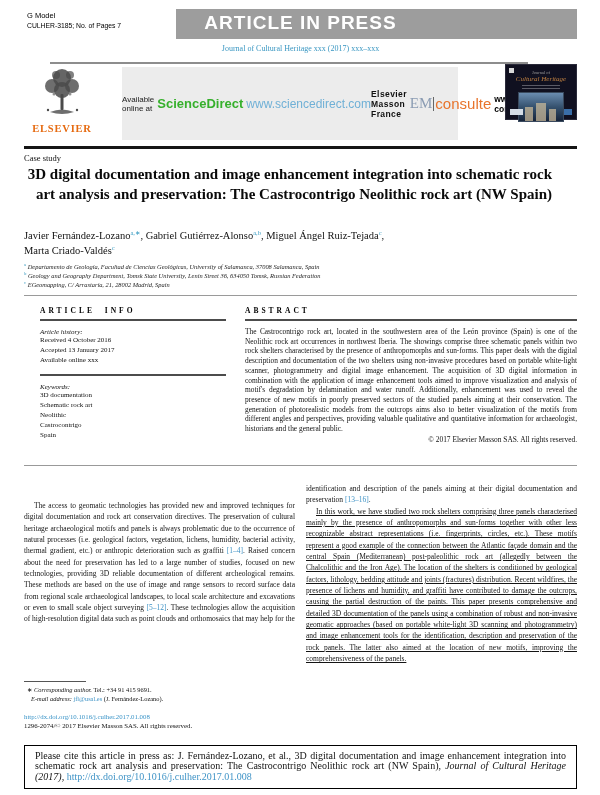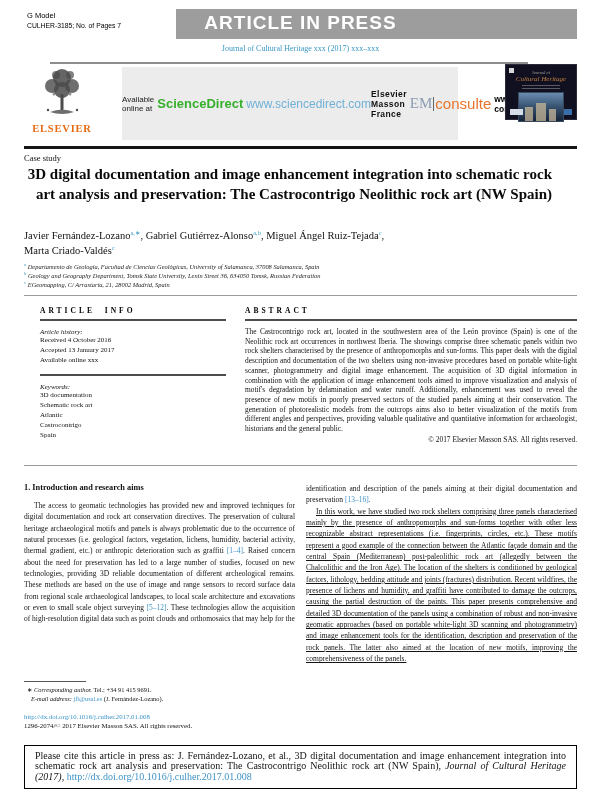--- a/index.html
+++ b/index.html
@@ -183,35 +183,34 @@
     <div class="info-heading">ARTICLE INFO</div>
     <div class="head-rule"></div>
     <div class="info-label">Article history:</div>
     <div class="info-line">Received 4 October 2016</div>
     <div class="info-line">Accepted 13 January 2017</div>
     <div class="info-line">Available online xxx</div>
     <div class="sec-rule"></div>
     <div class="info-label">Keywords:</div>
     <div class="info-line">3D documentation</div>
     <div class="info-line">Schematic rock art</div>
-    <div class="info-line">Atlantic</div>
+    <div class="info-line">Neolithic</div>
     <div class="info-line">Castrocontrigo</div>
     <div class="info-line">Spain</div>
   </div>
 
   <div class="abs" id="abstract-col">
     <div class="info-heading">ABSTRACT</div>
     <div class="head-rule"></div>
     <div id="abstract-text">The Castrocontrigo rock art, located in the southwestern area of the León province (Spain) is one of the Neolithic rock art occurrences in northwest Iberia. The showings comprise three schematic panels within two rock shelters characterised by the presence of anthropomorphs and sun-forms. This paper deals with the digital description and documentation of the two shelters using non-invasive procedures based on portable white-light scanner, photogrammetry and digital image enhancement. The acquisition of 3D digital information in combination with the application of image enhancement tools aimed to improve visualization and analysis of motif's degradation by delamination and water runoff. Additionally, enhancement was used to reveal the presence of new motifs in poorly preserved sectors of the studied panels aiming at their conservation. The generation of photorealistic models from the outcrops aims also to better visualization of the motifs from different angles and perspectives, providing valuable qualitative and quantitative information for archaeologist, historians and the general public.</div>
     <div id="abstract-copyright">© 2017 Elsevier Masson SAS. All rights reserved.</div>
   </div>
 
   <div class="abs" id="mid-rule"></div>
 
-  <div class="abs" id="sec1-heading">1. Introduction and research aims</div>
   <div class="abs bodytext" id="body-col1">
     <div class="para"><span>The access to geomatic technologies has provided new and improved techniques for digital documentation and rock art conservation directives. The preservation of cultural heritage archaeological motifs and panels is always problematic due to the occurrence of natural processes (i.e. geological factors, vegetation, lichens, humidity, bacterial activity, thermal gradient, etc.) or anthropic deterioration such as graffiti </span><span class="cite">[1–4]</span><span>. Raised concern about the need for preservation has led to a large number of studies, focused on new technologies, providing 3D reliable documentation of different archeological remains. These methods are based on the use of image and range sensors to record surface data from regional scale archaeological landscapes, to local scale architecture and excavations or even to small scale object surveying </span><span class="cite">[5–12]</span><span>. These technologies allow the acquisition of high-resolution digital data such as point clouds and orthomosaics that may help for the</span></div>
   </div>
   <div class="abs bodytext" id="body-col2">
     <div><span>identification and description of the panels aiming at their digital documentation and preservation </span><span class="cite">[13–16]</span><span>.</span></div>
     <div class="para2">In this work, we have studied two rock shelters comprising three panels characterised mainly by the presence of anthropomorphs and sun-forms together with other less recognizable abstract representations (i.e. fingerprints, circles, etc.). These motifs represent a good example of the connection between the Atlantic façade domain and the central Spain (Mediterranean) post-paleolithic rock art (allegedly between the Chalcolithic and the Iron Age). The location of the shelters is conditioned by geological factors, lithology, bedding attitude and joints (fractures) distribution. Recent wildfires, the presence of lichens and humidity, and graffiti have contributed to damage the outcrops, causing the partial destruction of the paints. This paper presents comprehensive and detailed 3D documentation of the panels using a combination of robust and non-invasive geomatic approaches (based on portable white-light 3D scanning and photogrammetry) and image enhancement tools for the identification, description and preservation of the rock panels. The latter also aimed at the location of new motifs, improving the comprehensiveness of the panels.</div>
   </div>
 
   <div class="abs" id="fn-rule"></div>
   <div class="abs" id="footnote">

